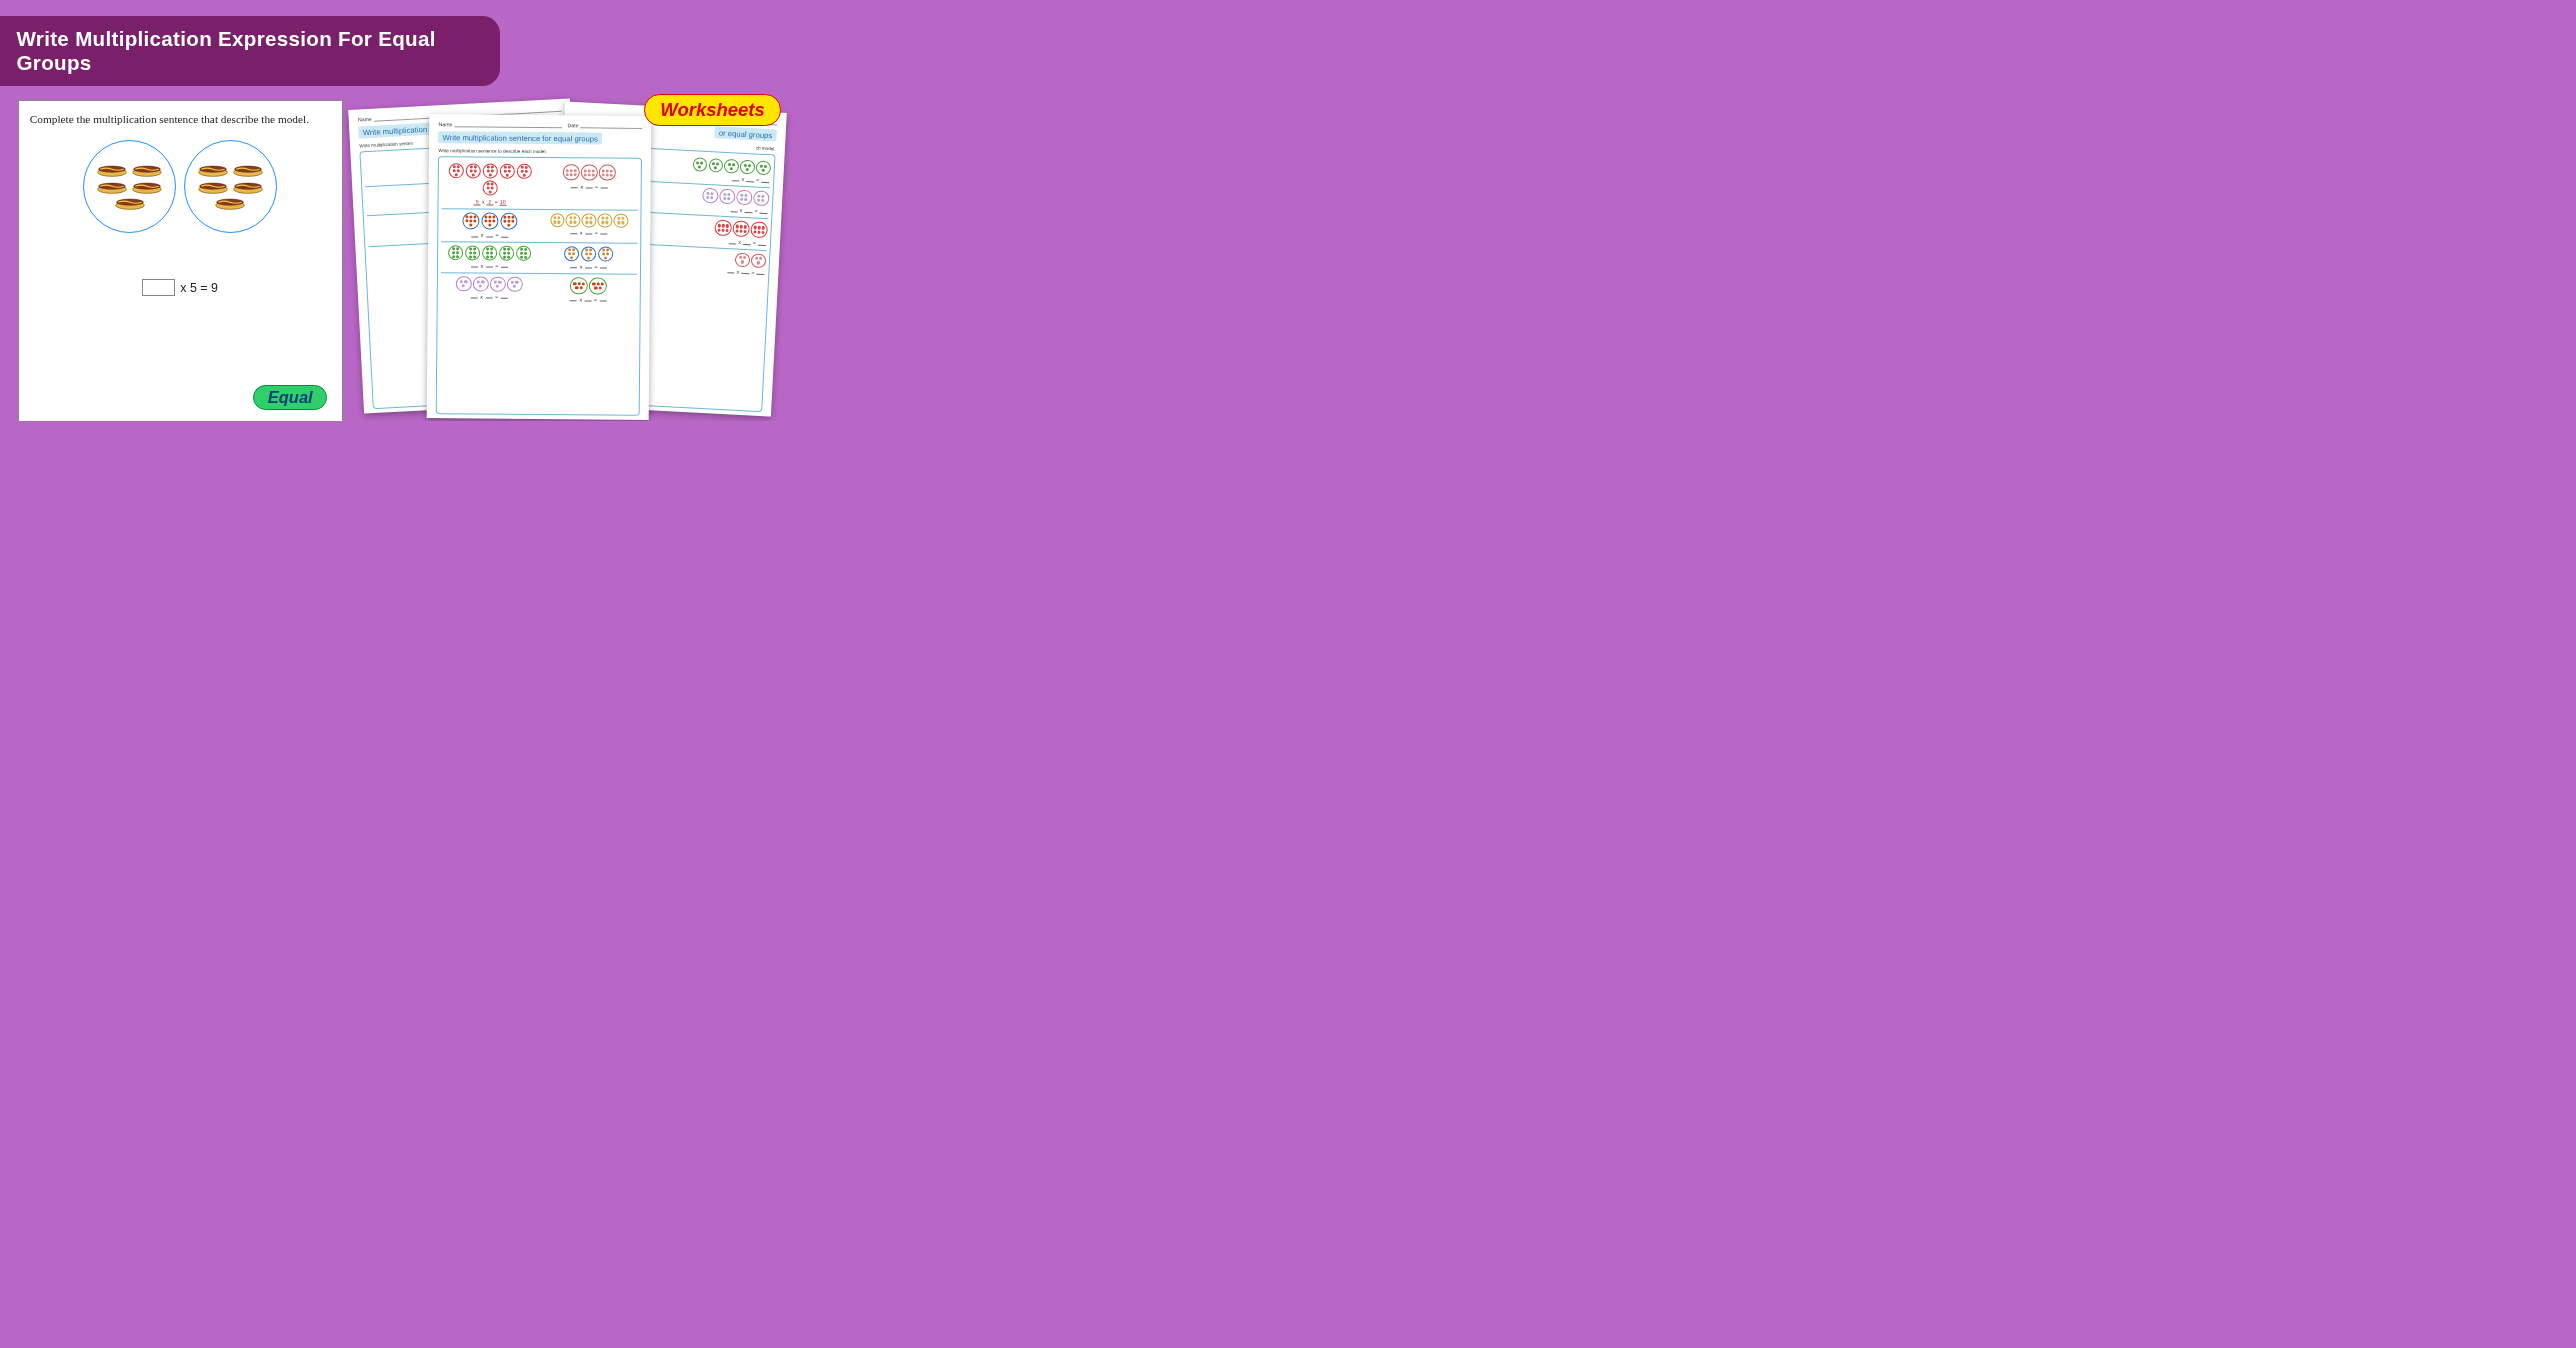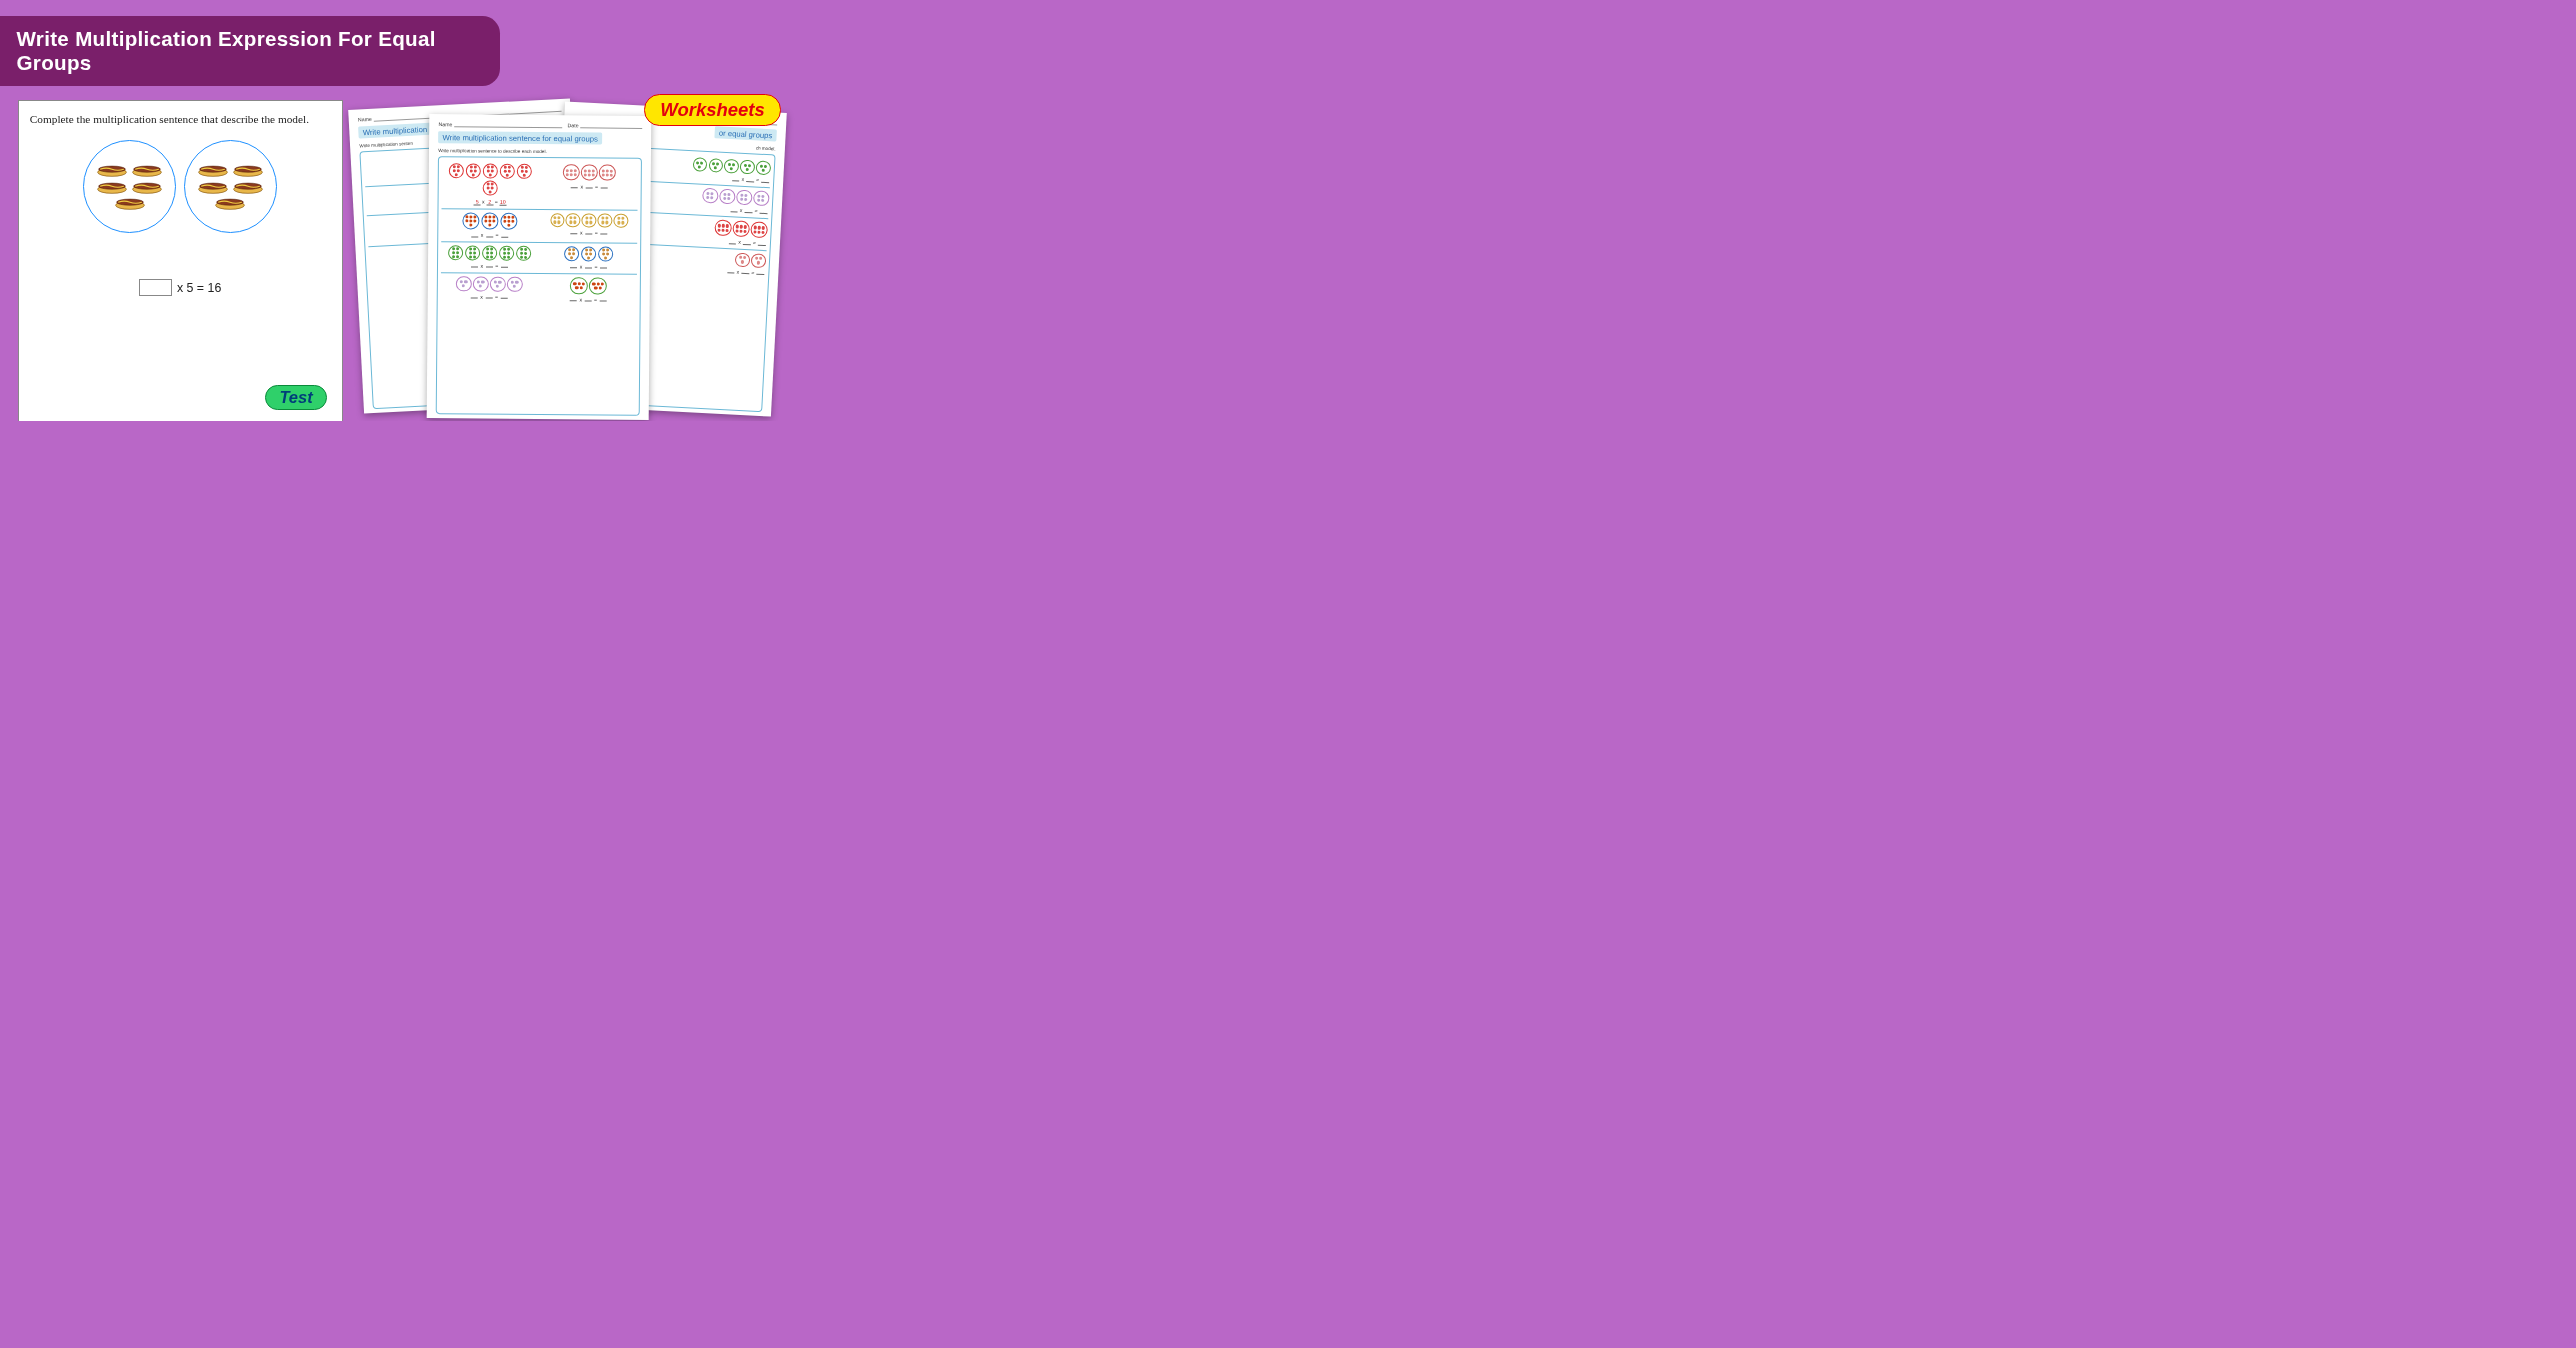--- a/index.html
+++ b/index.html
@@ -233,24 +233,24 @@
         <svg class="hotdog" viewBox="0 0 62 28">
             <ellipse cx="31" cy="18" rx="28" ry="8" fill="#e8b74a" stroke="#7a4a00" stroke-width="1.2"></ellipse>
             <ellipse cx="31" cy="12" rx="26" ry="6" fill="#8b3a1e" stroke="#4a1800" stroke-width="1"></ellipse>
             <path d="M8 12 Q20 8 31 12 Q42 16 54 12" stroke="#f0d040" stroke-width="2" fill="none"></path>
           </svg>
       </div>
     </div>
 
     <div class="equation">
       <input type="text" style="">
-      <span>x 5 = 16</span>
+      <span>x 5 = 9</span>
     </div>
 
-    <button class="test-btn">Test</button>
+    <button class="test-btn">Equal</button>
   </div>
 
   <div class="ws-area">
     <button class="ws-btn">Worksheets</button>
 
     <div class="sheet sheet1">
       <div class="sheet-hdr">
           <div>Name</div>
           <span></span>
         </div>

